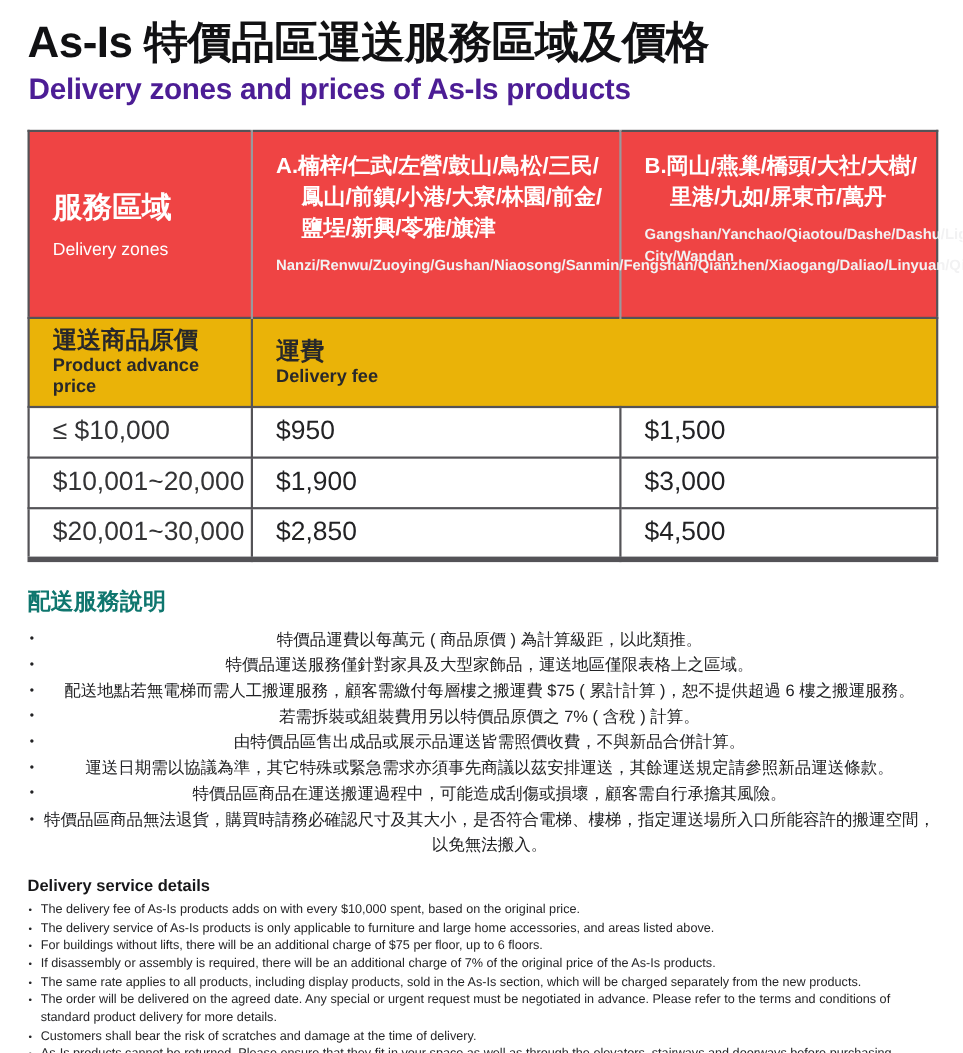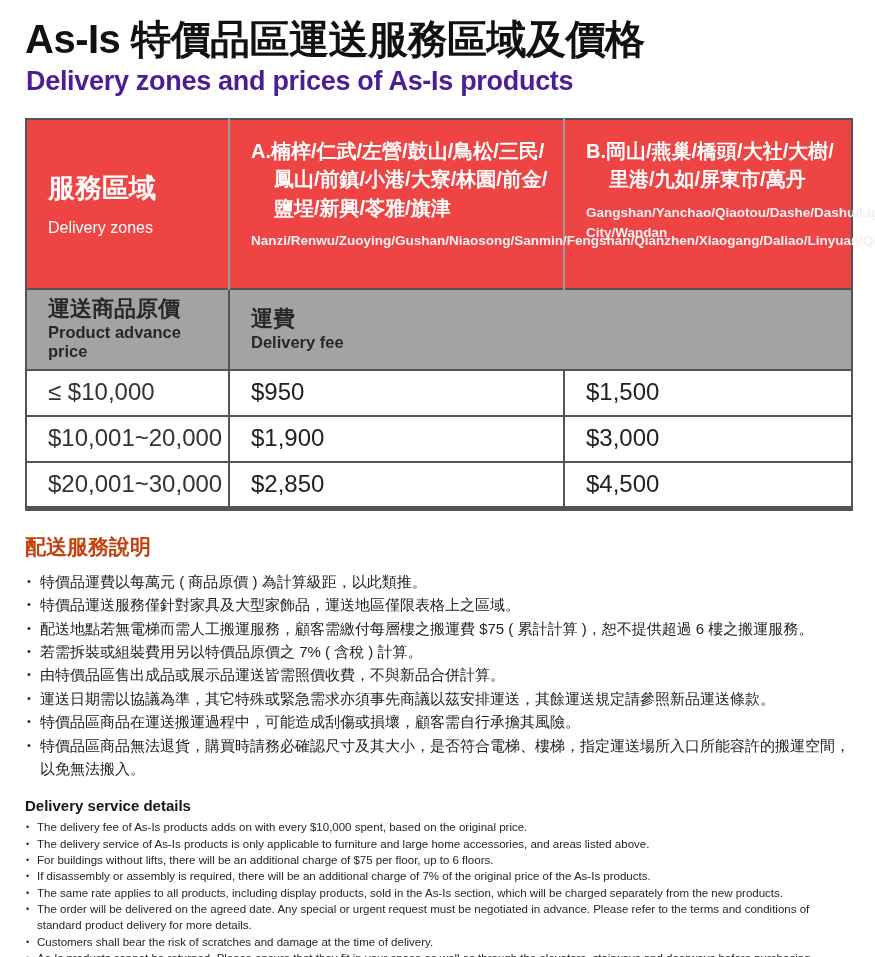--- a/index.html
+++ b/index.html
@@ -67,21 +67,21 @@
   }
   .zone-en {
     font-size: 13.5px;
     font-weight: bold;
     line-height: 1.5;
     margin-top: 9px;
     color: #f2f2f3;
   }
 
   tr.subhdr td {
-    background: #a3a3a3;
+    background: #eab308;
     color: #28282a;
     height: 62px;
     vertical-align: middle;
     padding: 6px 14px 8px 21px;
     border: 2px solid #545357;
   }
   .sub-zh { font-size: 22px; font-weight: bold; line-height: 1.2; }
   .sub-en { font-size: 16.5px; font-weight: bold; margin-top: 1px; }
 
   tr.datarow td {
@@ -93,27 +93,28 @@
     font-size: 24px;
     margin-top: 34px;
   }
   td.range-cell { color: #333335; font-weight: normal; }
   td.fee-cell { color: #222224; font-weight: normal; }
 
   
   .notes-zh-heading {
     font-size: 21px;
     font-weight: bold;
-    color: #c2410c;
+    color: #0f766e;
     margin: 22px 0 9px 0;
   }
   ul.notes-zh {
     list-style: none;
     margin: 0;
     padding: 0;
+    text-align: center;
   }
   ul.notes-zh li {
     position: relative;
     font-size: 15px;
     line-height: 1.56;
     color: #222224;
     padding-left: 15px;
     margin: 0;
   }
   ul.notes-zh li::before {

